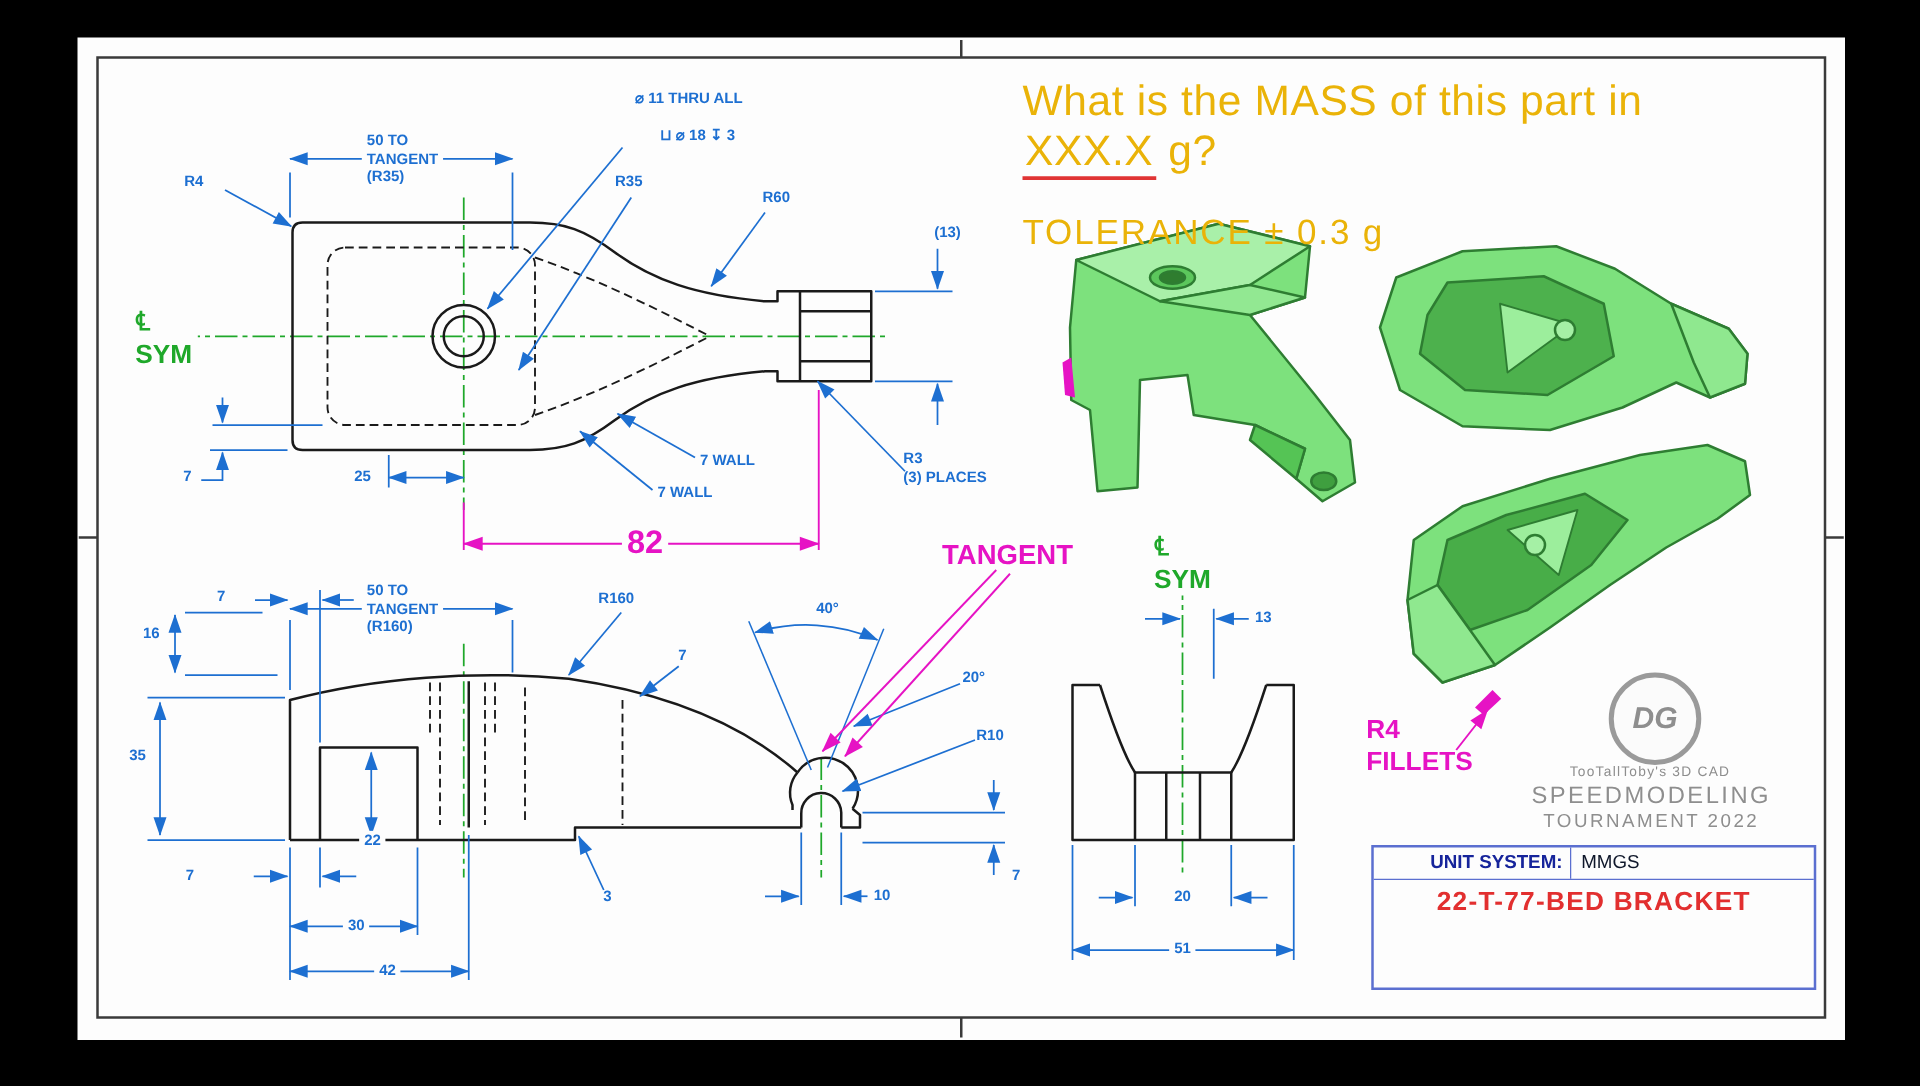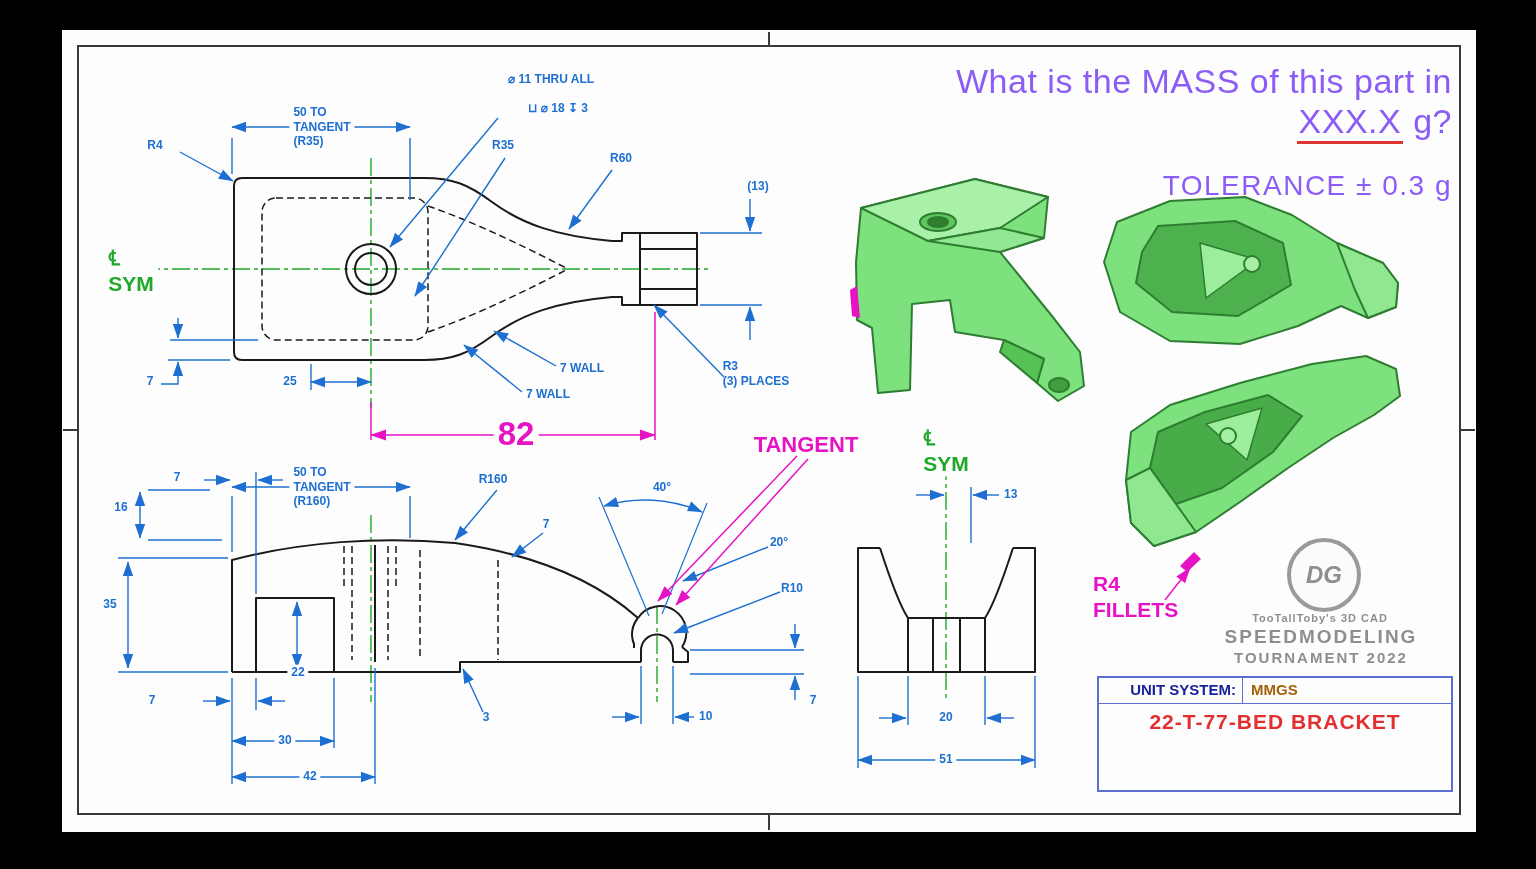--- a/index.html
+++ b/index.html
@@ -9,41 +9,41 @@
   }
   .sheet{position:absolute;left:62px;top:30px;width:1414px;height:802px;background:#fdfdfd;z-index:1;}
   svg.overlay{position:absolute;left:0;top:0;z-index:2;}
   .lbl{position:absolute;z-index:3;transform:translate(-50%,-50%);
        font-weight:bold;white-space:pre-line;line-height:1.22;}
   .la{transform:translate(0,-50%);text-align:left;}
   .blue{color:#1d6fd1;font-size:12px;}
   .green{color:#1fa82a;font-size:21px;}
   .mag{color:#e613c4;font-size:21px;}
   .bg{background:#fdfdfd;padding:0 4px;}
-  .big{font-size:33px;}
-  .q1,.q2,.tol{position:absolute;left:818px;width:634px;text-align:right;color:#8b5cf6;z-index:3;}
+  .big{font-size:26px;}
+  .q1,.q2,.tol{position:absolute;left:818px;width:634px;text-align:left;color:#eab308;z-index:3;}
   .q1{top:62px;font-size:34px;letter-spacing:0.5px;}
   .q2{top:102px;font-size:34px;letter-spacing:0.5px;}
   .q2 .ans{border-bottom:3px solid #e03434;padding:0 2px 1px 2px;}
   .tol{top:170px;font-size:28px;letter-spacing:1.5px;}
   .badge{position:absolute;left:1287px;top:538px;width:66px;height:66px;border-radius:50%;
          border:4px solid #9a9a9a;background:#fbfbfb;z-index:3;
          display:flex;align-items:center;justify-content:center;}
   .badge span{color:#8e8e8e;font-weight:bold;font-size:24px;font-style:italic;}
   .logo-line{position:absolute;z-index:3;transform:translate(-50%,-50%);text-align:right;
-             color:#8e8e8e;font-weight:bold;text-shadow:1px 1px 0 #fff;}
+             color:#8e8e8e;font-weight:normal;text-shadow:1px 1px 0 #fff;}
   .ll1{font-size:11px;letter-spacing:1px;}
   .ll2{font-size:19px;letter-spacing:2px;}
   .ll3{font-size:15px;letter-spacing:2px;}
   .tblock{position:absolute;left:1097px;top:676px;width:356px;height:116px;z-index:3;
           border:2px solid #5b6fd0;box-sizing:border-box;background:#fdfdfd;}
   .trow{display:flex;height:26px;border-bottom:1.5px solid #5b6fd0;box-sizing:border-box;}
-  .tlabel{width:144px;text-align:right;padding:3px 6px 0 0;color:#16249b;font-size:15px;font-weight:bold;
+  .tlabel{width:158px;text-align:right;padding:3px 6px 0 0;color:#16249b;font-size:15px;font-weight:bold;
           border-right:1.5px solid #5b6fd0;box-sizing:border-box;}
-  .tvalue{flex:1;text-align:left;padding:3px 16px 0 8px;color:#a16207;font-size:15px;font-weight:bold;}
+  .tvalue{flex:1;text-align:left;padding:3px 16px 0 8px;color:#0f172a;font-size:15px;font-weight:normal;}
   .tvalue.small{font-size:12.5px;padding-top:5px;}
   .tpart{height:36px;display:flex;align-items:center;justify-content:center;
          color:#e22f2f;font-size:21px;font-weight:bold;letter-spacing:1px;}
 </style>
 </head>
 <body>
 
 <div class="sheet"></div>
 
 <svg class="overlay" width="1536" height="869" viewBox="0 0 1536 869">

